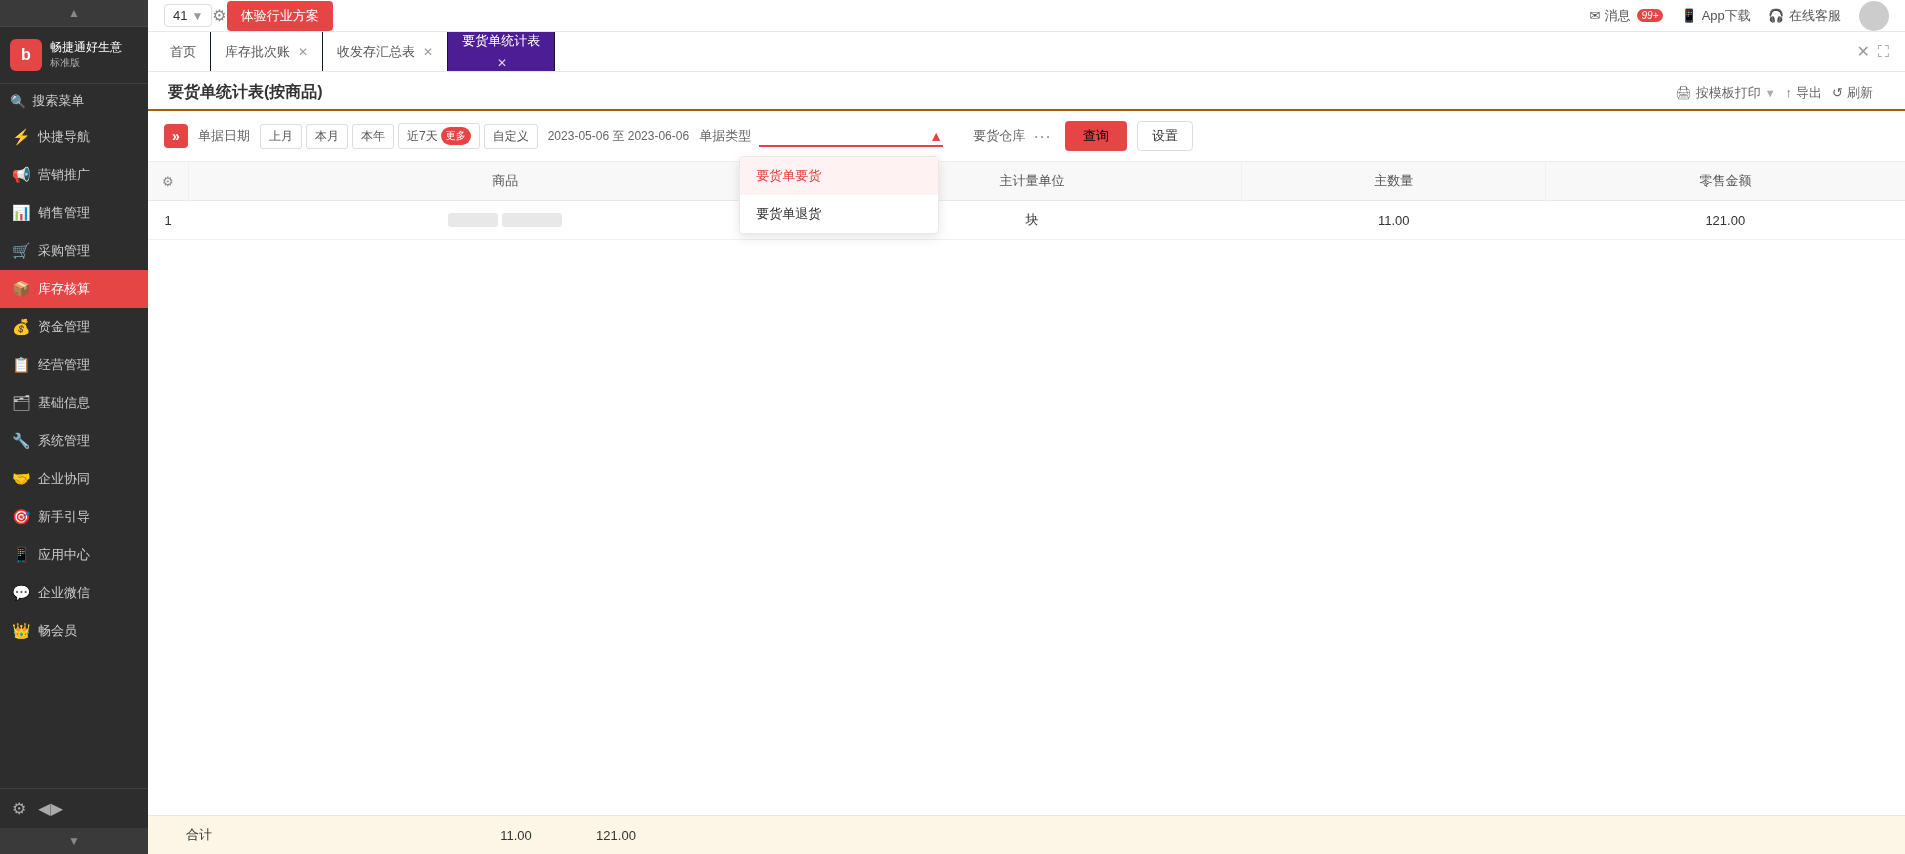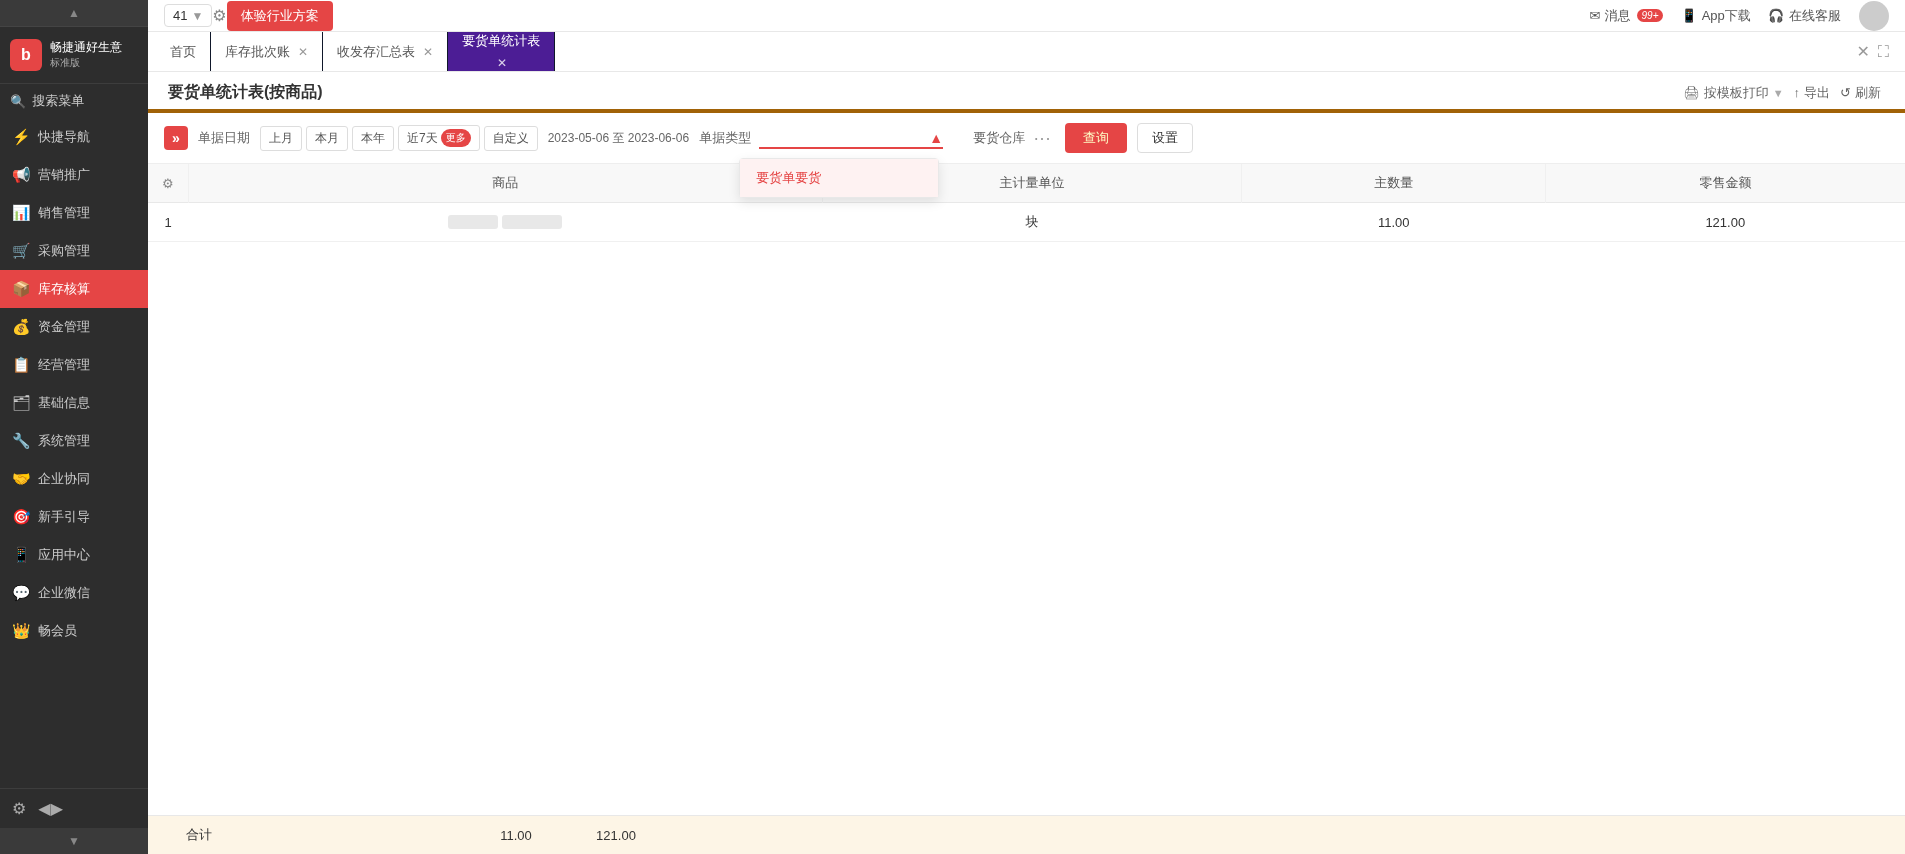--- a/index.html
+++ b/index.html
@@ -183,25 +183,25 @@
     
     .page-content {
       flex: 1;
       background: #f5f5f5;
       display: flex;
       flex-direction: column;
       overflow: hidden;
     }
     .page-header {
       background: #fff;
-      padding: 10px 24px 6px 20px;
+      padding: 10px 32px 6px 20px;
       display: flex;
       align-items: center;
       justify-content: space-between;
-      border-bottom: 4px solid #a16207;
+      border-bottom: 2px solid #a16207;
       flex-shrink: 0;
       gap: 41px;
     }
     .page-title {
       font-size: 16px;
       font-weight: 600;
       color: #333;
     }
     .page-header-actions {
       display: flex;
@@ -277,21 +277,21 @@
     }
     .filter-warehouse-section {
       display: flex; align-items: center; gap: 8px;
       margin-left: 20px;
     }
     .filter-more-btn {
       color: #999; cursor: pointer; font-size: 18px; line-height: 1;
     }
     .filter-query-btn {
       background: #e54545;
-      color: #fef9c3;
+      color: #000000;
       border: none;
       border-radius: 4px;
       padding: 6px 18px;
       font-size: 13px;
       cursor: pointer;
       margin-left: 4px;
     }
     .filter-set-btn {
       background: #fff;
       color: #333;
@@ -570,20 +570,21 @@
 
       <div class="filter-type-section" style="position:relative;">
         <span class="filter-label">单据类型</span>
         <div class="filter-select-wrapper">
           <input class="input-underline" type="text" value="" style="min-width: 100px;">
           <span class="filter-dropdown-open-icon" style="color:#e54545;">▲</span>
         </div>
 
         <div class="dropdown-menu" style="top:30px;left:40px;min-width:200px;">
           <div class="dropdown-item selected">要货单要货</div>
+          <div class="dropdown-item">要货单退货</div>
         </div>
       </div>
 
       <div class="filter-warehouse-section">
         <span class="filter-label">要货仓库</span>
         <span class="filter-more-btn">···</span>
       </div>
 
       <button class="filter-query-btn">查询</button>
       <button class="filter-set-btn">设置</button>

